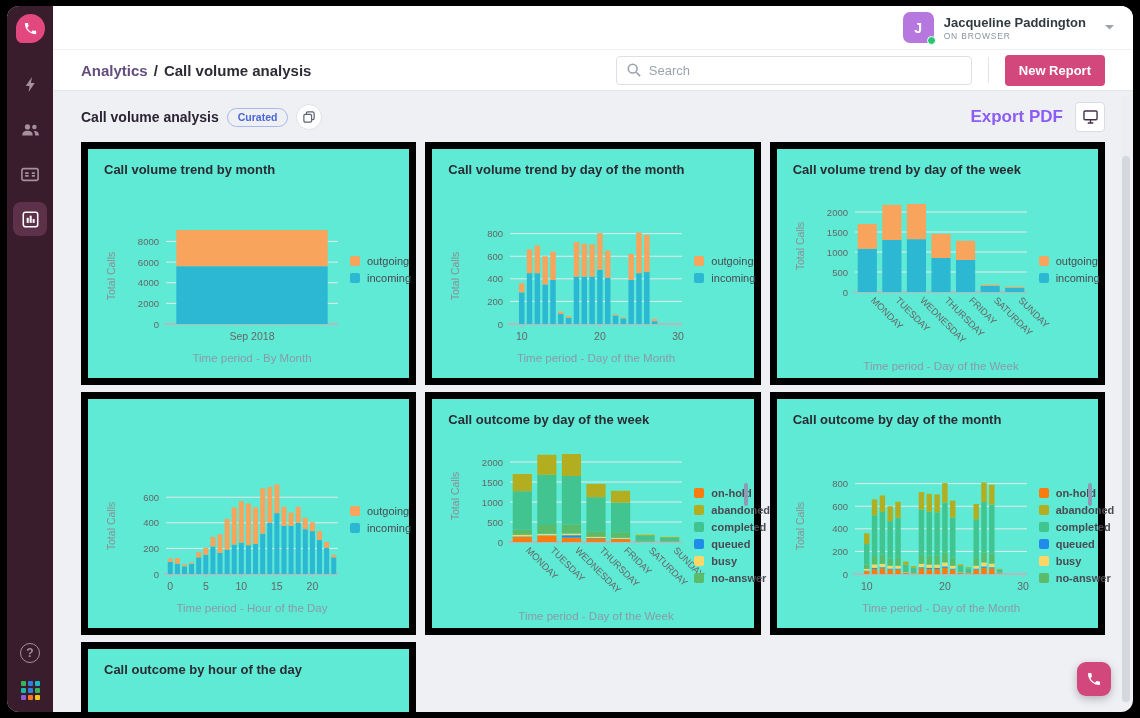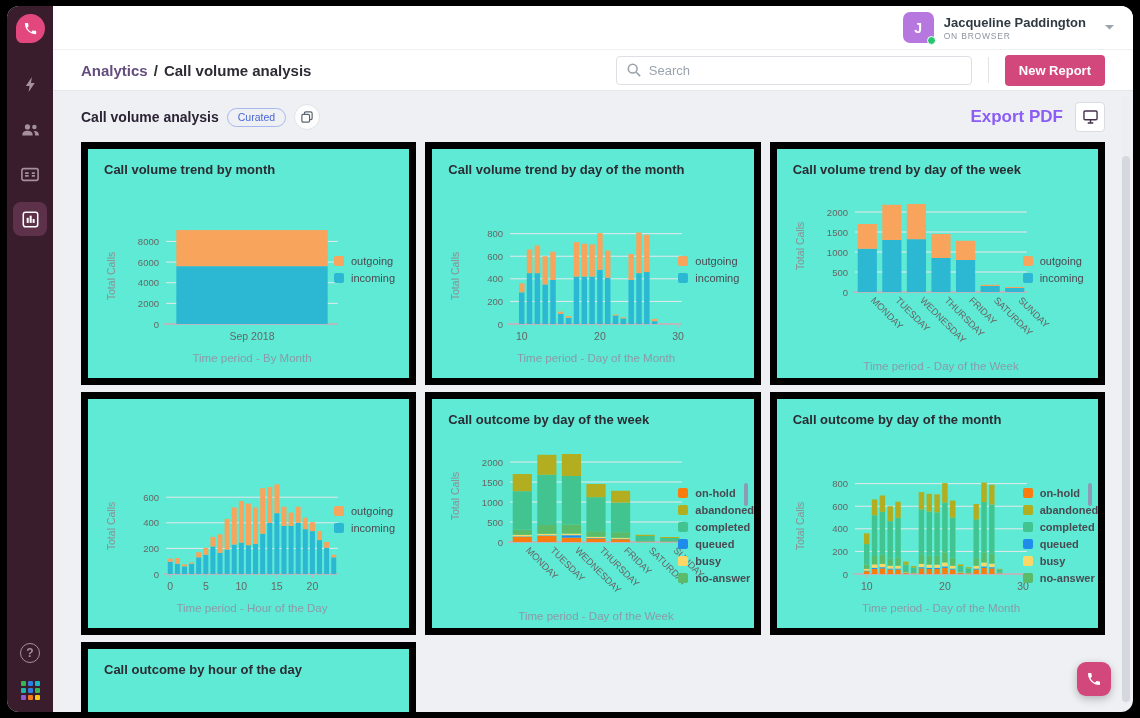--- a/index.html
+++ b/index.html
@@ -37,35 +37,35 @@
   .search-box { width:356px; height:29px; border:1px solid #dcdfe3; border-radius:4px; background:#fff; display:flex; align-items:center; padding:0 10px; gap:8px; }
   .search-box input { border:none; outline:none; flex:1; font-size:13px; color:#333; font-family:inherit; }
   .search-box input::placeholder { color:#9aa4ae; }
   .vdiv { width:1px; height:26px; background:#e2e5e8; margin:0 16px; }
   .btn-primary { background:#d2477c; color:#fff; border:none; border-radius:4px; font-size:13px; font-weight:700; padding:8px 14px; font-family:inherit; cursor:pointer; }
 
   .subheader { padding:11px 28px 9px; display:flex; align-items:center; flex:none; }
   .sub-left { display:flex; flex-direction:column; gap:7px; }
   .title-row { display:flex; align-items:center; gap:8px; }
   .report-title { font-size:14px; font-weight:700; color:#2c2335; }
-  .badge { font-size:10.5px; font-weight:400; color:#4a66d8; border:1px solid #a9b8ec; border-radius:10px; padding:2px 10px 3px; background:transparent; }
+  .badge { font-size:10.5px; font-weight:700; color:#4a66d8; border:1px solid #a9b8ec; border-radius:10px; padding:2px 10px 3px; background:transparent; }
   .icon-circle { width:26px; height:26px; border-radius:50%; background:#fdfdfe; border:1px solid #e1e3e8; display:flex; align-items:center; justify-content:center; color:#5b6570; }
   .filter-row { display:flex; align-items:center; gap:8px; }
   .filter-label { font-size:12.5px; color:#3e4854; }
   .chip { background:#e3e6ea; border-radius:12px; padding:4px 12px; font-size:12px; color:#434e5a; }
   .sub-right { margin-left:auto; display:flex; align-items:center; gap:12px; }
   .export-label { font-size:17px; font-weight:700; color:#8b5cf6; }
   .icon-square { width:30px; height:30px; border-radius:4px; background:#fff; border:1px solid #d9dce1; display:flex; align-items:center; justify-content:center; color:#44304d; }
 
   .charts { flex:1; overflow:hidden; padding:1px 28px 0; display:grid; grid-template-columns:repeat(3,1fr); grid-auto-rows:243px; gap:7px 9px; }
   .card { background:#5eead4; border:7px solid #000000; position:relative; }
   .card-title { padding:13px 16px 0; font-size:13px; font-weight:700; color:#2b2b33; }
   .chart-svg { position:absolute; left:14px; overflow:visible; }
   svg { font-family:inherit; }
-  .legend { position:absolute; left:246px; display:flex; flex-direction:column; gap:5px; }
+  .legend { position:absolute; left:262px; display:flex; flex-direction:column; gap:5px; }
   .legend.two { top:106px; }
   .legend.six { top:88px;font-weight:bold; }
   .legend-item { display:flex; align-items:center; gap:7px; font-size:11px; color:#4a4a52; cursor:pointer; }
   .swatch { width:10px; height:10px; border-radius:2px; flex:none; }
   .legend-scroll { position:absolute; right:6px; top:84px; width:4px; height:23px; background:#8d9cb4; border-radius:2px; }
 
   .v-track { position:absolute; top:90px; right:3px; bottom:8px; width:8px; border-radius:4px; background:#eceef1; }
   .v-thumb { position:absolute; top:150px; right:3px; bottom:10px; width:8px; border-radius:4px; background:#d5d9de; }
 
   .fab { position:absolute; right:22px; bottom:16px; width:34px; height:34px; background:#d2477c; border-radius:9px; display:flex; align-items:center; justify-content:center; box-shadow:0 3px 8px rgba(0,0,0,.25); cursor:pointer; z-index:6; }

